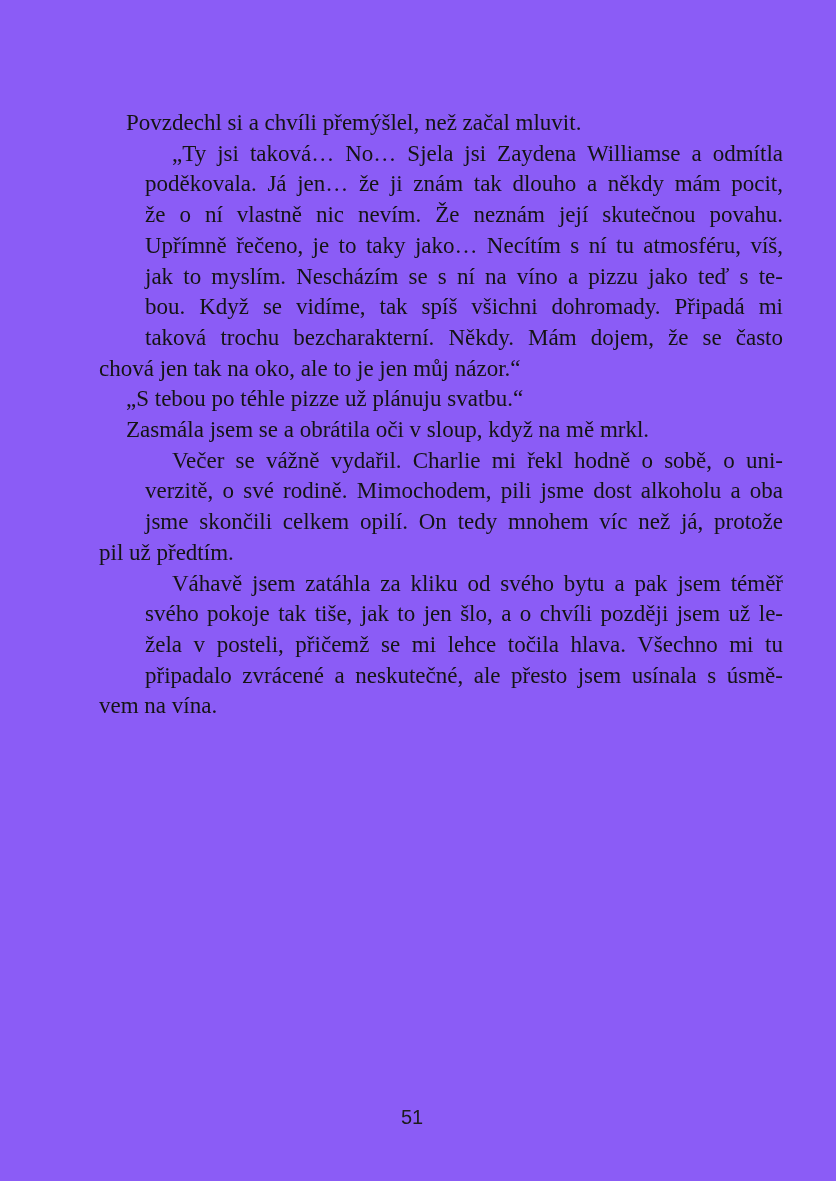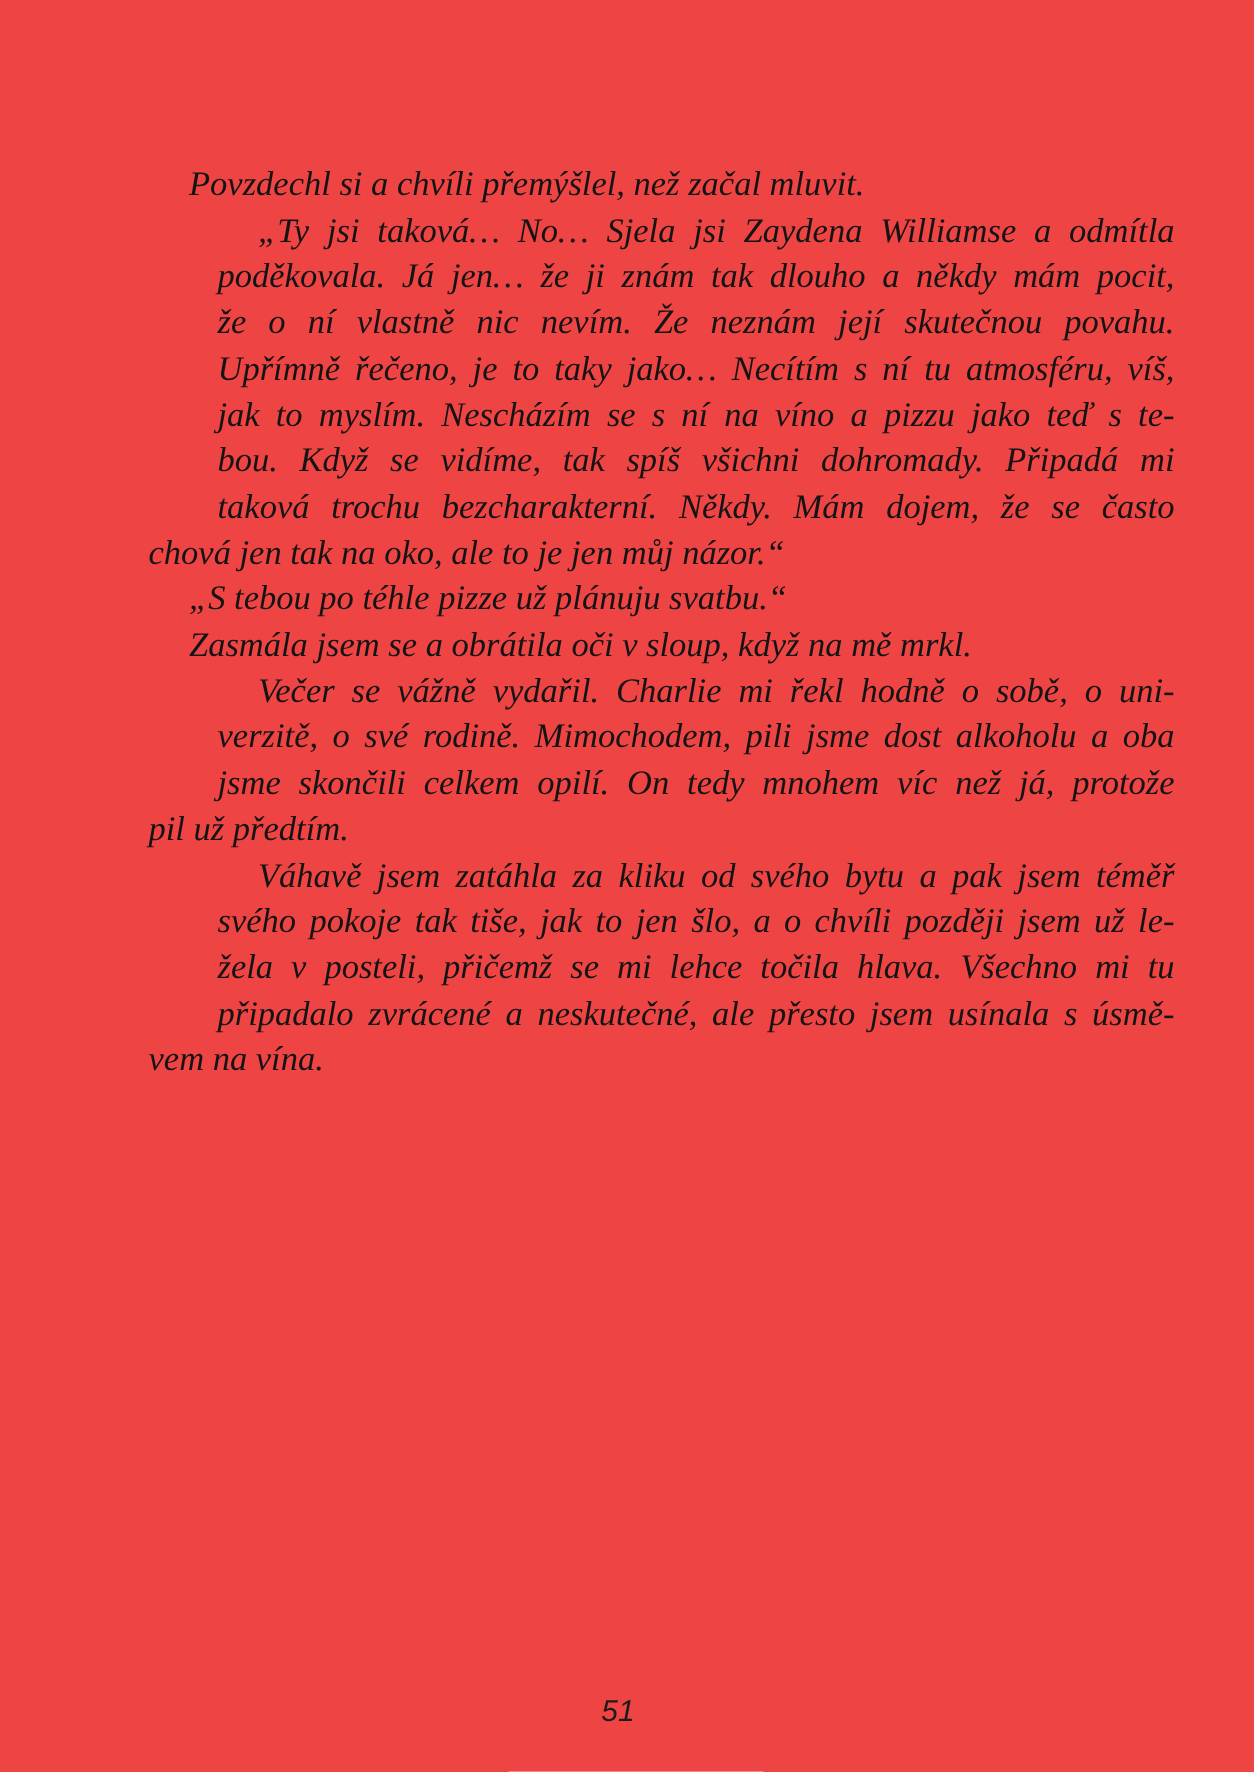--- a/index.html
+++ b/index.html
@@ -11,22 +11,21 @@
     position: relative;
     width: 836px;
     height: 1181px;
     overflow: hidden;
     font-family: "Liberation Serif", serif;
     color: #141414;
   }
   .book-page {
     position: absolute;
     inset: 0;
-    background: #ef4444;
-    font-style: italic;
+    background: #8b5cf6;
   }
   .text-block {
     position: absolute;
     left: 99px;
     top: 108px;
     width: 684px;
     font-family: "Liberation Serif", serif;
     font-size: 23px;
     line-height: 30.7px;
     color: #141414;
@@ -47,21 +46,20 @@
   }
   .page-number {
     position: absolute;
     top: 1106px;
     left: 0;
     width: 824px;
     text-align: center;
     font-family: "Liberation Sans", sans-serif;
     font-size: 20px;
     color: #1c1c1c;
-    margin-top: 24px;
   }
 </style>
 </head>
 <body>
 
 <div class="book-page">
 
   <div class="text-block">
       <div class="paragraph">
         <div class="line indent">Povzdechl si a chvíli přemýšlel, než začal mluvit.</div>

